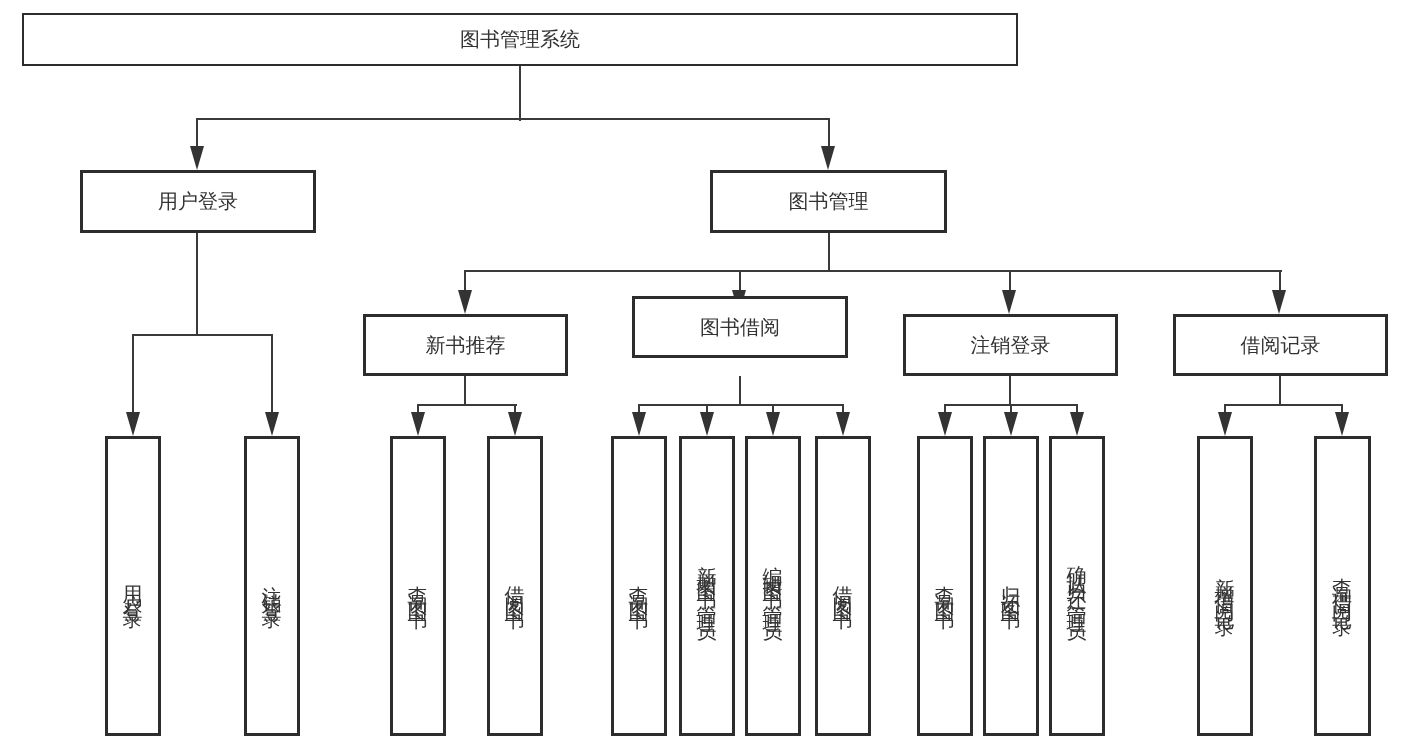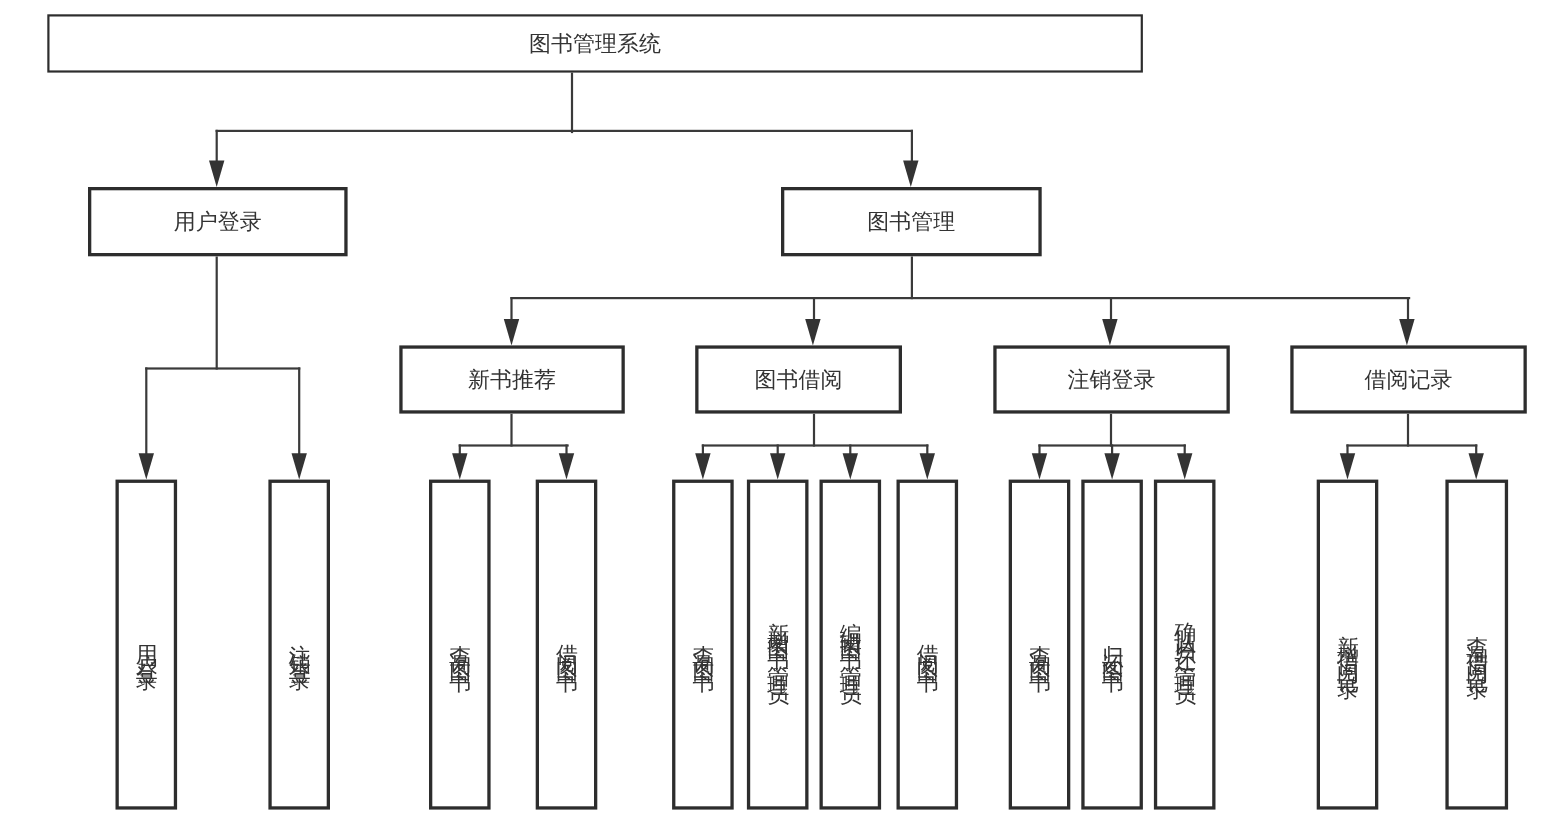--- a/index.html
+++ b/index.html
@@ -16,21 +16,21 @@
     box-sizing: border-box;
     background: #ffffff;
     border: 3px solid #2d2d2d;
     display: flex;
     align-items: center;
     justify-content: center;
     color: #333333;
     font-size: 20px;
     z-index: 2;
   }
-  .rootbox { border-width: 2px; margin-left: 21px; }
+  .rootbox { border-width: 2px; }
   .vbox .vtext {
     writing-mode: vertical-rl;
     text-orientation: mixed;
     letter-spacing: 8px;
     line-height: 1;
     white-space: nowrap;
   }
   .line {
     position: absolute;
     background: #3a3a3a;
@@ -127,21 +127,21 @@
   <div class="box" style="left:80px;top:170px;width:236px;height:63px">
     <span>用户登录</span>
   </div>
   <div class="box" style="left:363px;top:314px;width:205px;height:62px">
     <span>新书推荐</span>
   </div>
 
   <div class="box" style="left:710px;top:170px;width:237px;height:63px">
     <span>图书管理</span>
   </div>
-  <div class="box" style="left:632px;top:314px;width:188px;height:62px">
+  <div class="box" style="left:632px;top:296px;width:216px;height:62px">
     <span>图书借阅</span>
   </div>
   <div class="box" style="left:903px;top:314px;width:215px;height:62px">
     <span>注销登录</span>
   </div>
   <div class="box" style="left:1173px;top:314px;width:215px;height:62px">
     <span>借阅记录</span>
   </div>
 
   <div class="box vbox" style="left:105px;top:436px;width:56px;height:300px">

